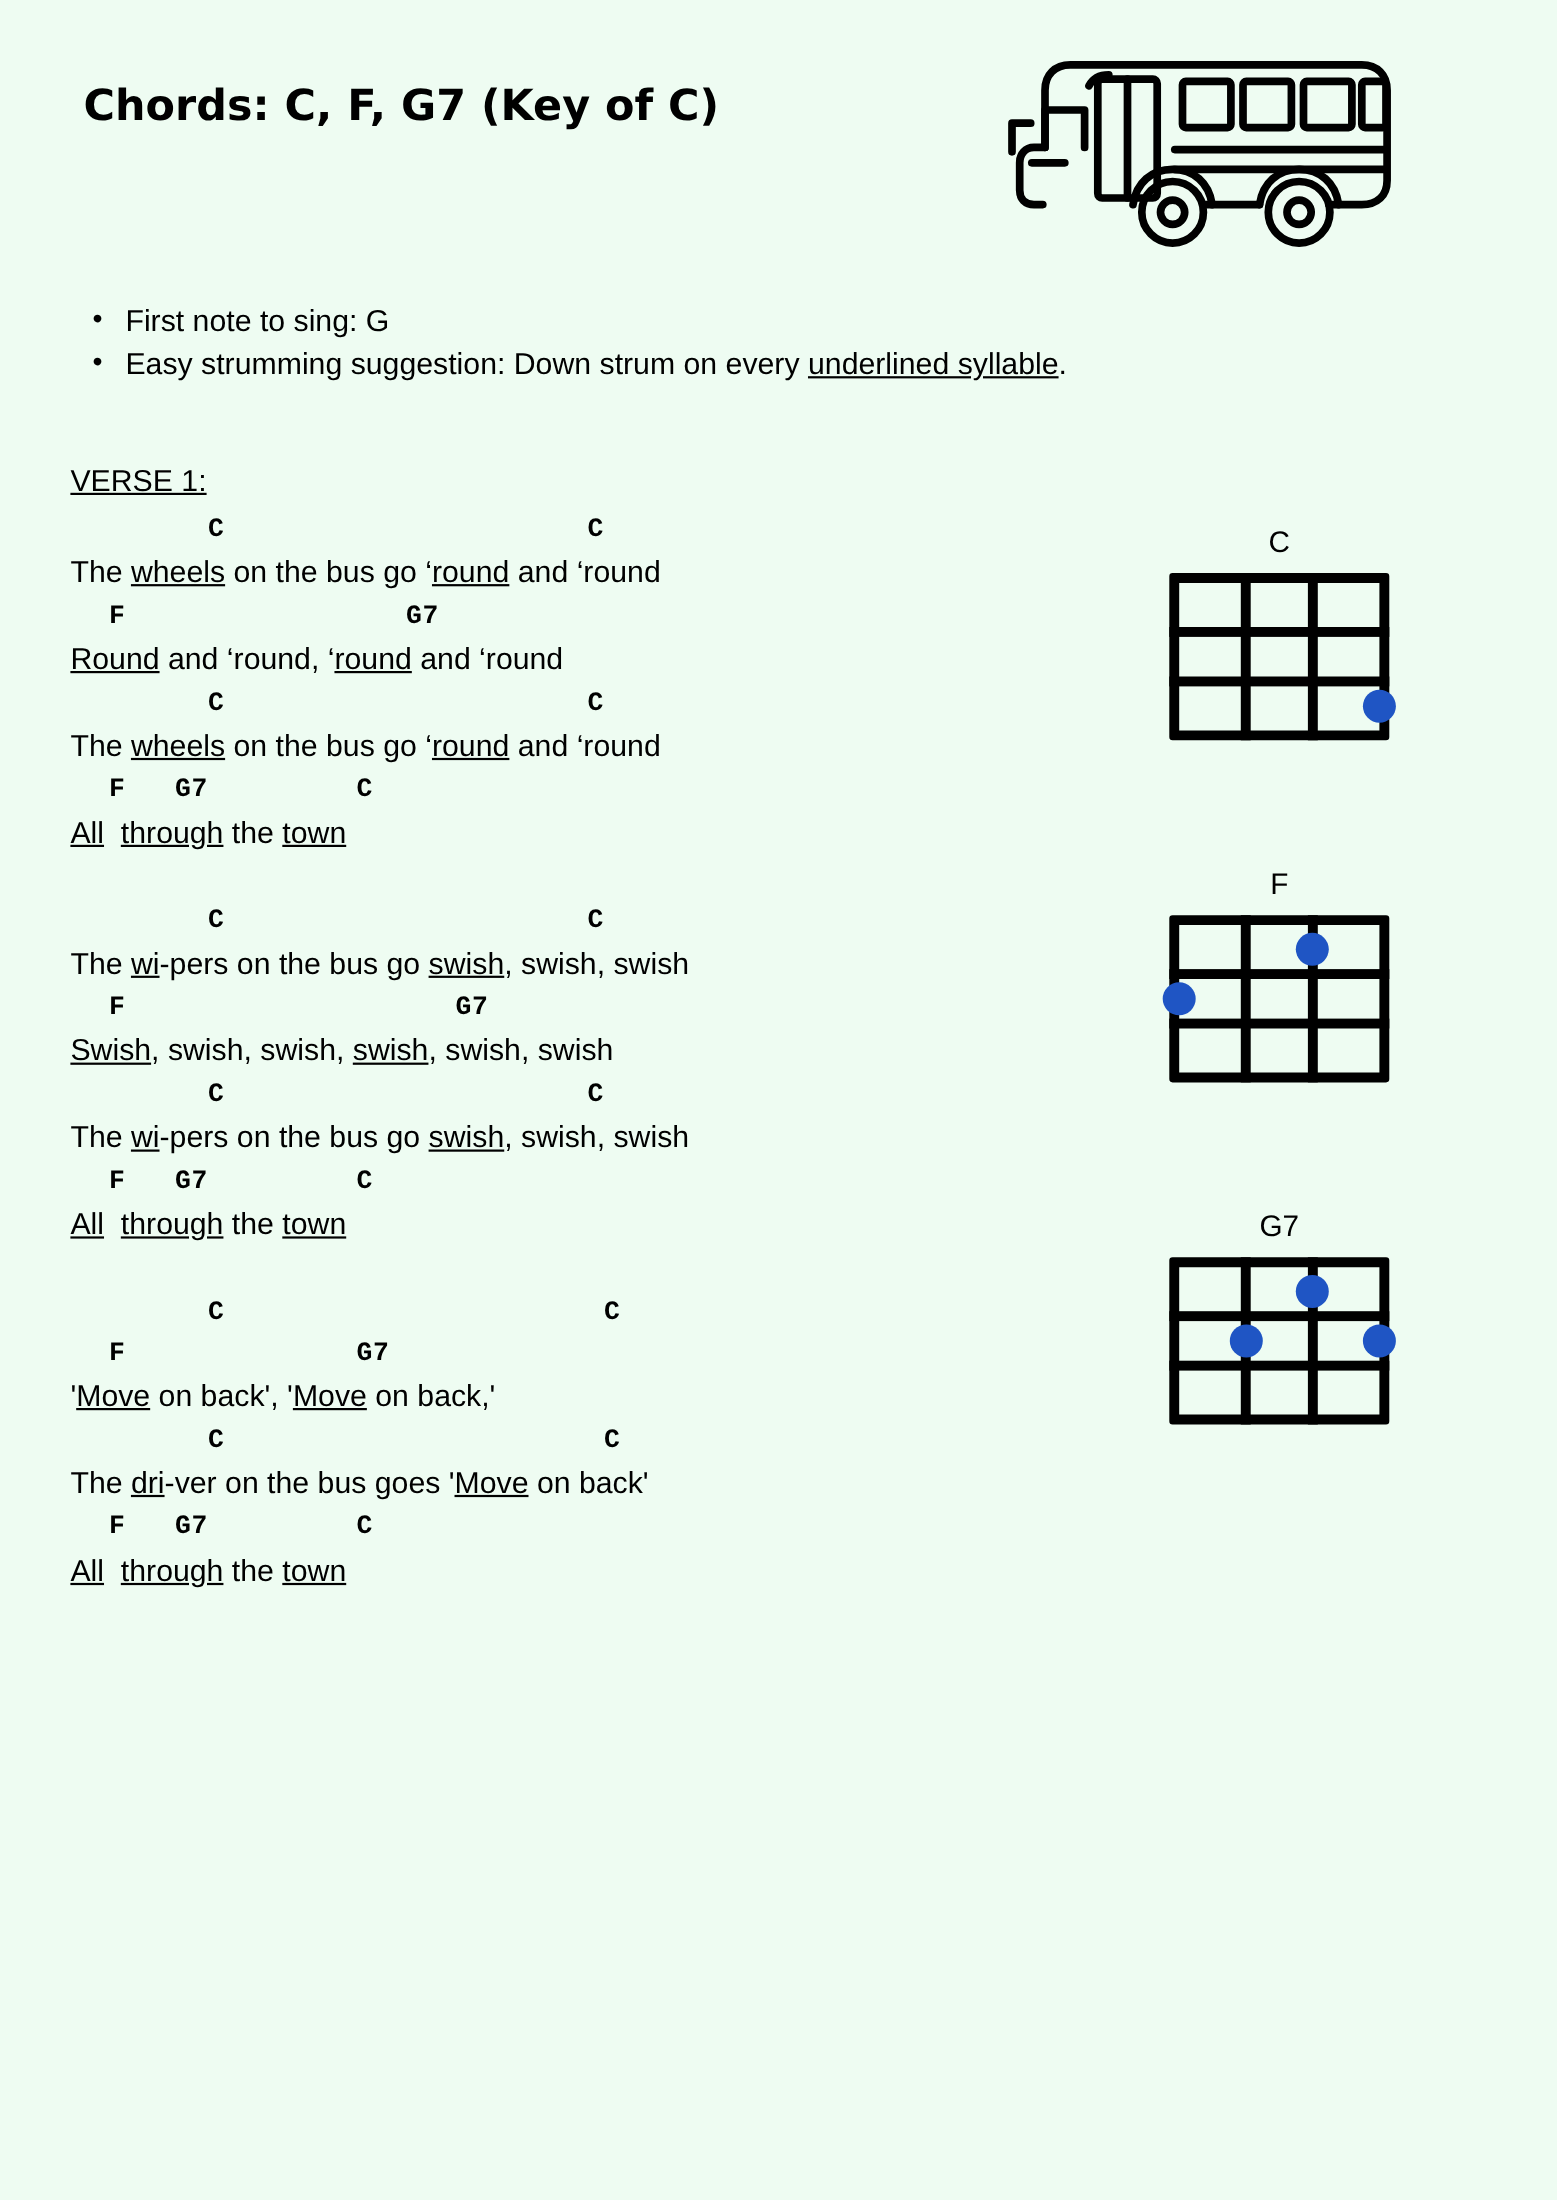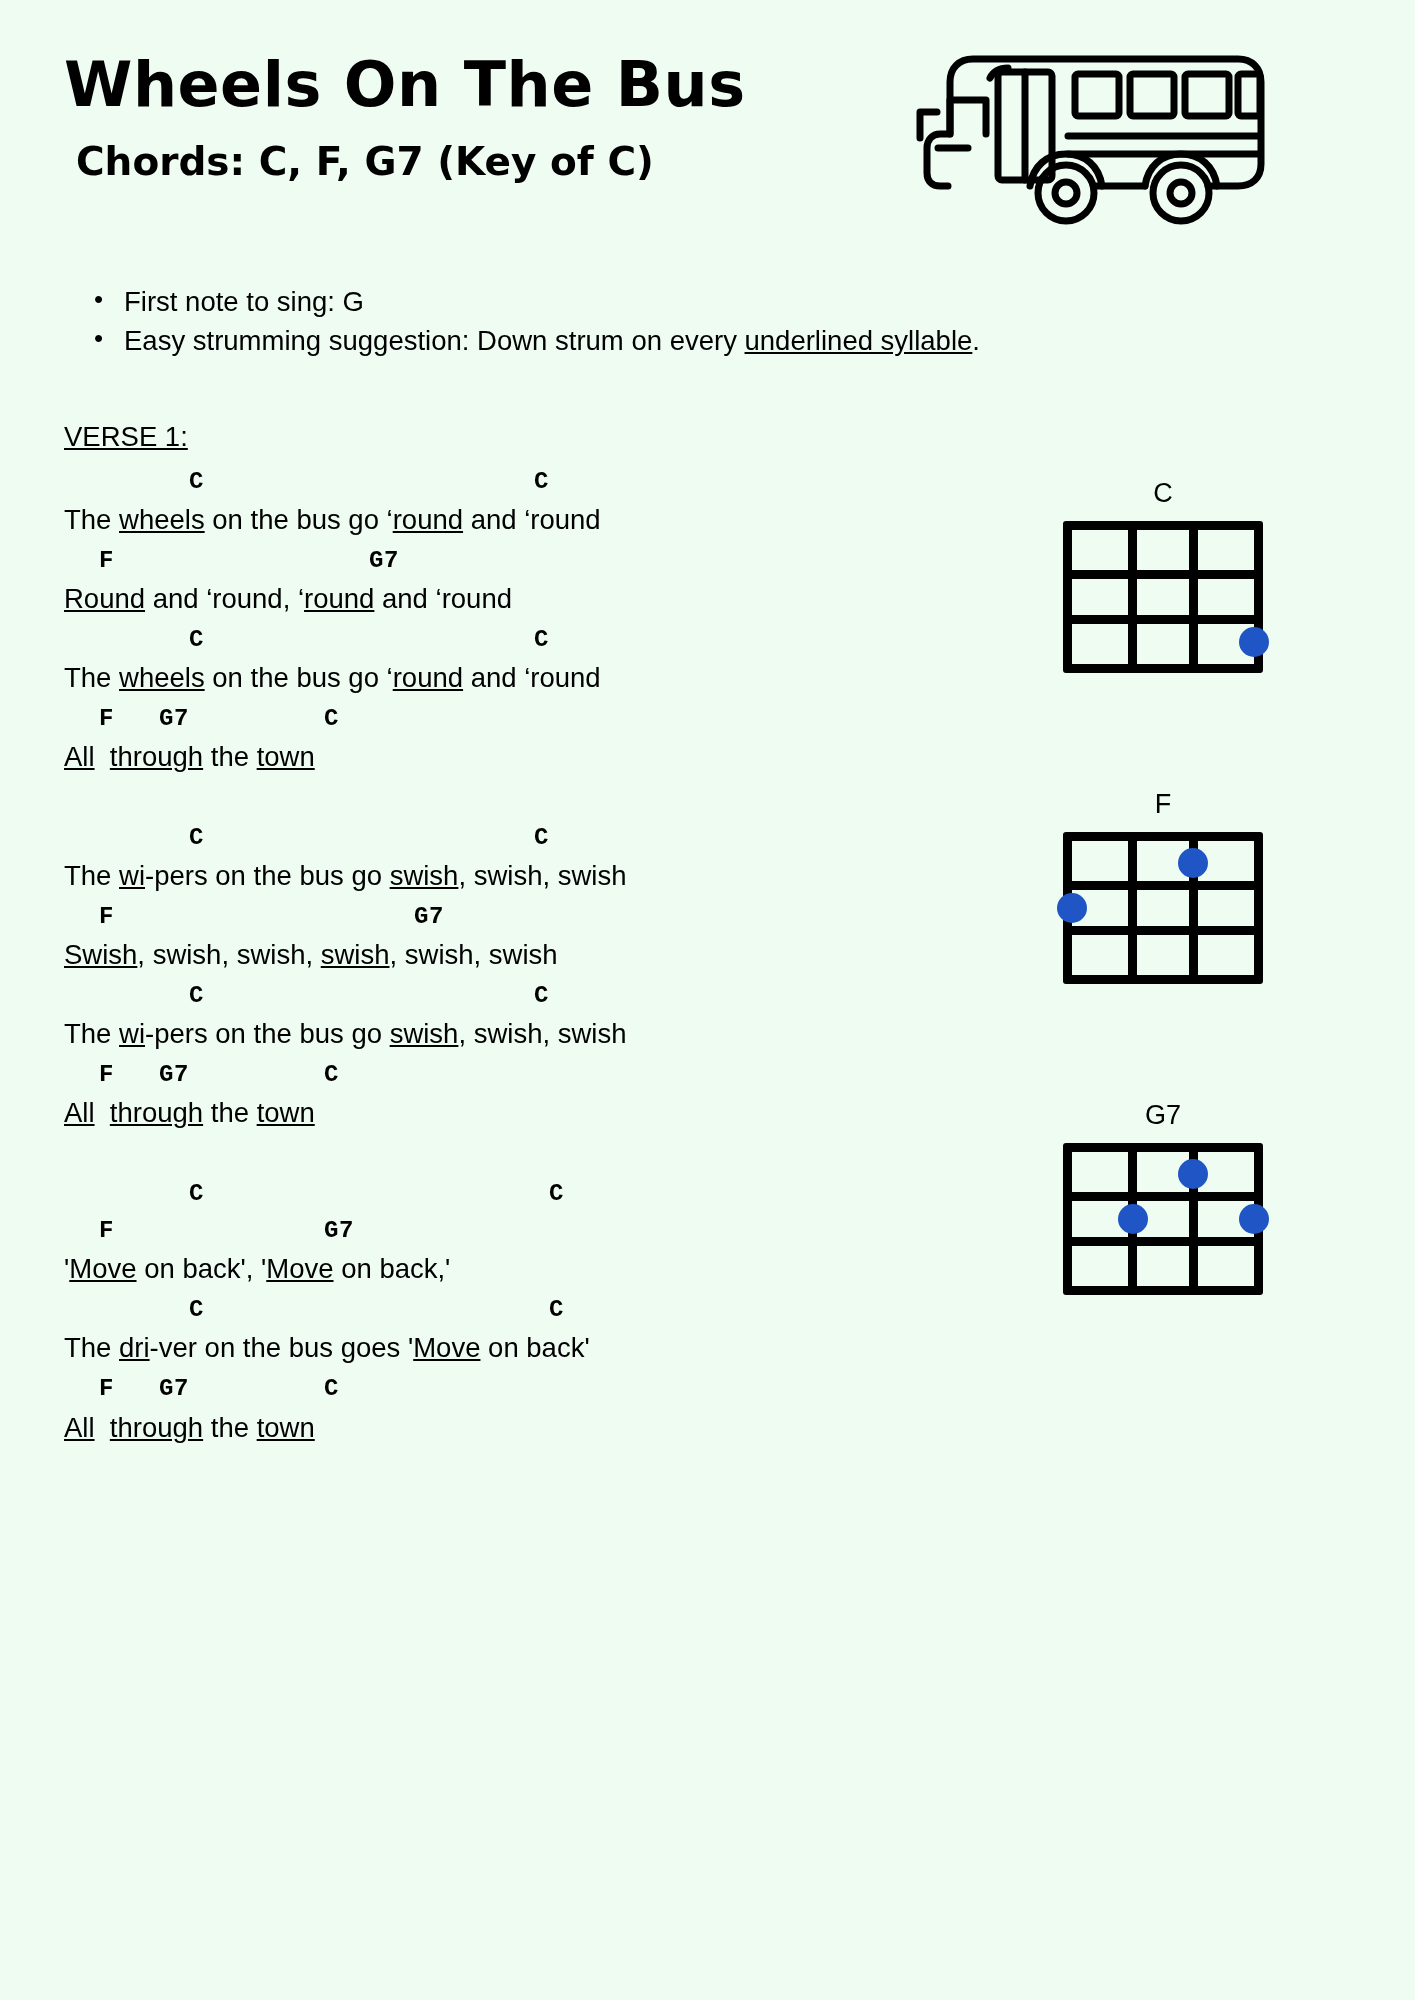--- a/index.html
+++ b/index.html
@@ -56,21 +56,21 @@
     width: 410px;
     height: 195px;
   }
 
   
   .notes {
     position: absolute;
     left: 64px;
     top: 272px;
     width: 1000px;
-    margin: 10px;
+    margin: 0;
     padding: 0 0 0 50px;
     list-style: none;
   }
   .notes li {
     font-size: 27.5px;
     line-height: 1.42;
     position: relative;
     white-space: nowrap;
   }
   .notes li::before {
@@ -165,21 +165,20 @@
     background: #1f55c4;
     transform: translate(-50%, -50%);
   }
 </style>
 </head>
 <body>
 
 <div class="page">
 
   <div class="header">
-    <h1 class="title">Wheels On The Bus</h1>
     <h2 class="subtitle">Chords: C, F, G7 (Key of C)</h2>
   </div>
 
   <div class="bus-art">
     <svg viewBox="0 0 410 195" width="410" height="195" fill="none" stroke="#000" stroke-width="7" stroke-linecap="round" stroke-linejoin="round">
 
       <path d="M58 148 L50 148 C42 148 37 143 37 135 L37 110 C37 102 42 96 50 96 L60 96
                L60 44 C60 30 69 21 83 21 L348 21 C362 21 371 30 371 44 L371 126
                C371 140 362 148 348 148 L318 148"></path>
 

